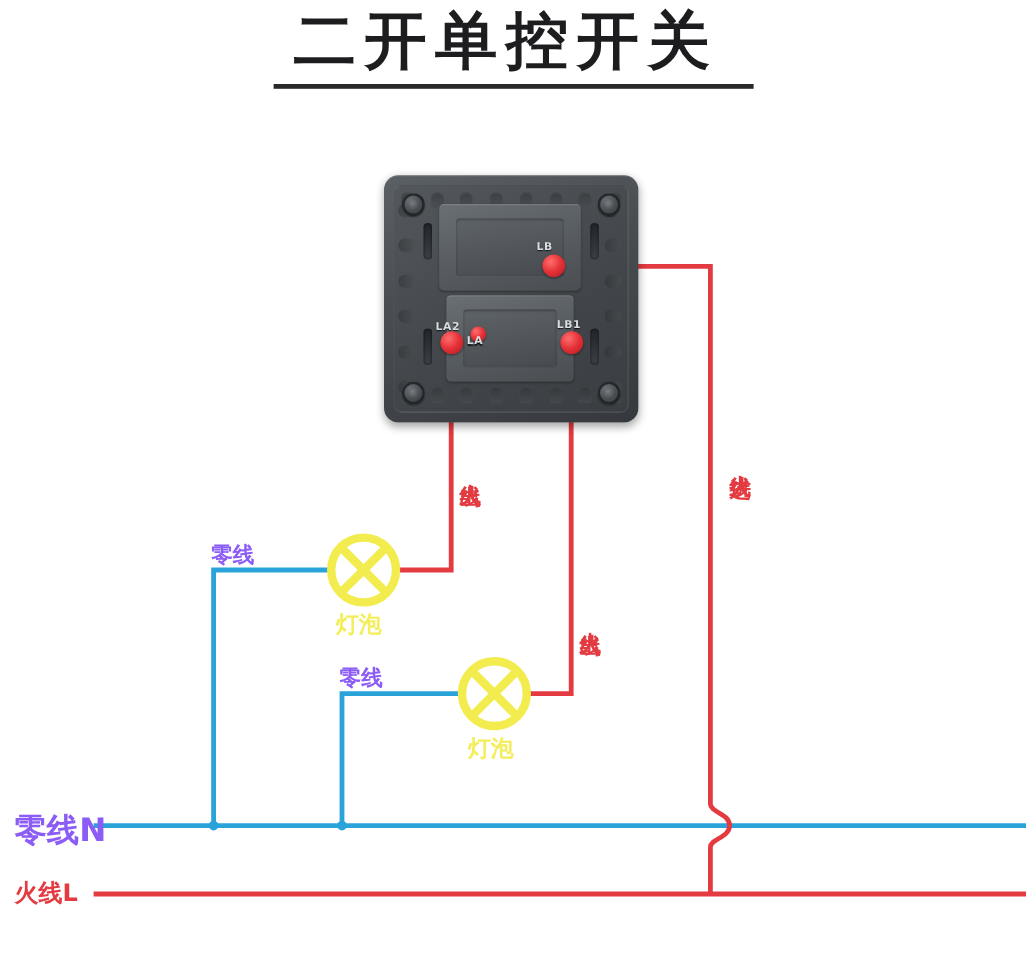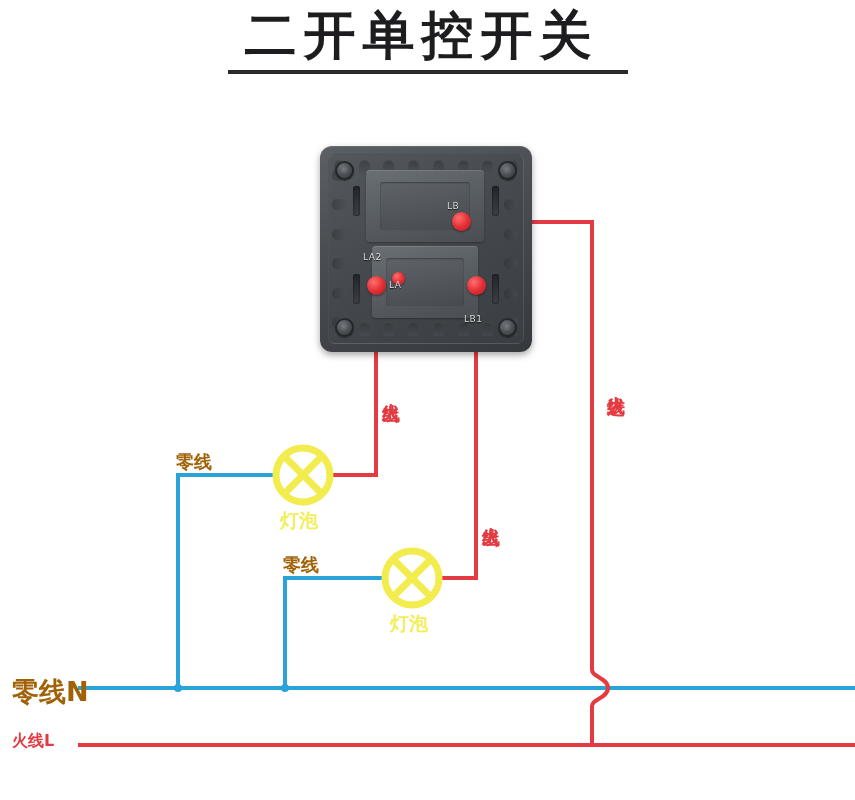--- a/index.html
+++ b/index.html
@@ -62,27 +62,27 @@
   }
   .lbl-v {
     position: absolute;
     white-space: nowrap;
     font-weight: 700;
     writing-mode: vertical-rl;
     text-orientation: upright;
     letter-spacing: 1px;
   }
   .red-txt { color: #e33b41; }
-  .blue-txt { color: #a16207; }
+  .blue-txt { color: #8b5cf6; }
   .lamp-txt { color: #f3ee5a; }
   .term-txt {
     position: absolute;
     color: #d9dde0;
     font-size: 9px;
-    font-weight: 400;
+    font-weight: 700;
     letter-spacing: 0.5px;
     text-shadow: 0 1px 1px rgba(0,0,0,.8);
     white-space: nowrap;
   }
   
   .switch-body {
     position: absolute;
     left: 320px;
     top: 146px;
     width: 212px;
@@ -291,35 +291,35 @@
     <div class="sw-screw bl"></div>
     <div class="sw-screw br"></div>
   </div>
 
   <div class="term-dot" style="left:452px; top:212px;"></div>
   <div class="term-dot small" style="left:392px; top:272px;"></div>
   <div class="term-dot" style="left:367px; top:276px;"></div>
   <div class="term-dot" style="left:467px; top:276px;"></div>
 
   <div class="term-txt" style="left:447px; top:201px;">LB</div>
-  <div class="term-txt" style="left:363px; top:252px;">LA2</div>
+  <div class="term-txt" style="left:363px; top:268px;">LA2</div>
   <div class="term-txt" style="left:389px; top:280px;">LA</div>
-  <div class="term-txt" style="left:464px; top:266px;margin-top:48px;">LB1</div>
+  <div class="term-txt" style="left:464px; top:266px;">LB1</div>
 
   <div class="lbl-v red-txt" style="left:379px; top:388px; font-size:18px;">火线出</div>
 
   <div class="lbl-v red-txt" style="left:479px; top:512px; font-size:18px;">火线出</div>
 
   <div class="lbl-v red-txt" style="left:604px; top:381px; font-size:18px;">火线进</div>
 
   <div class="lbl blue-txt" style="left:176px; top:450px; font-size:18px;">零线</div>
 
   <div class="lbl blue-txt" style="left:283px; top:553px; font-size:18px;">零线</div>
 
   <div class="lbl lamp-txt" style="left:280px; top:508px; font-size:19px;">灯泡</div>
 
   <div class="lbl lamp-txt" style="left:390px; top:611px; font-size:19px;">灯泡</div>
 
   <div class="lbl blue-txt" style="left:12px; top:674px; font-size:27px;">零线N</div>
 
-  <div class="lbl red-txt" style="left:12px; top:731px; font-size:16px;">火线L</div>
+  <div class="lbl red-txt" style="left:12px; top:731px; font-size:20px;">火线L</div>
 
 </div>
 
 </body></html>

